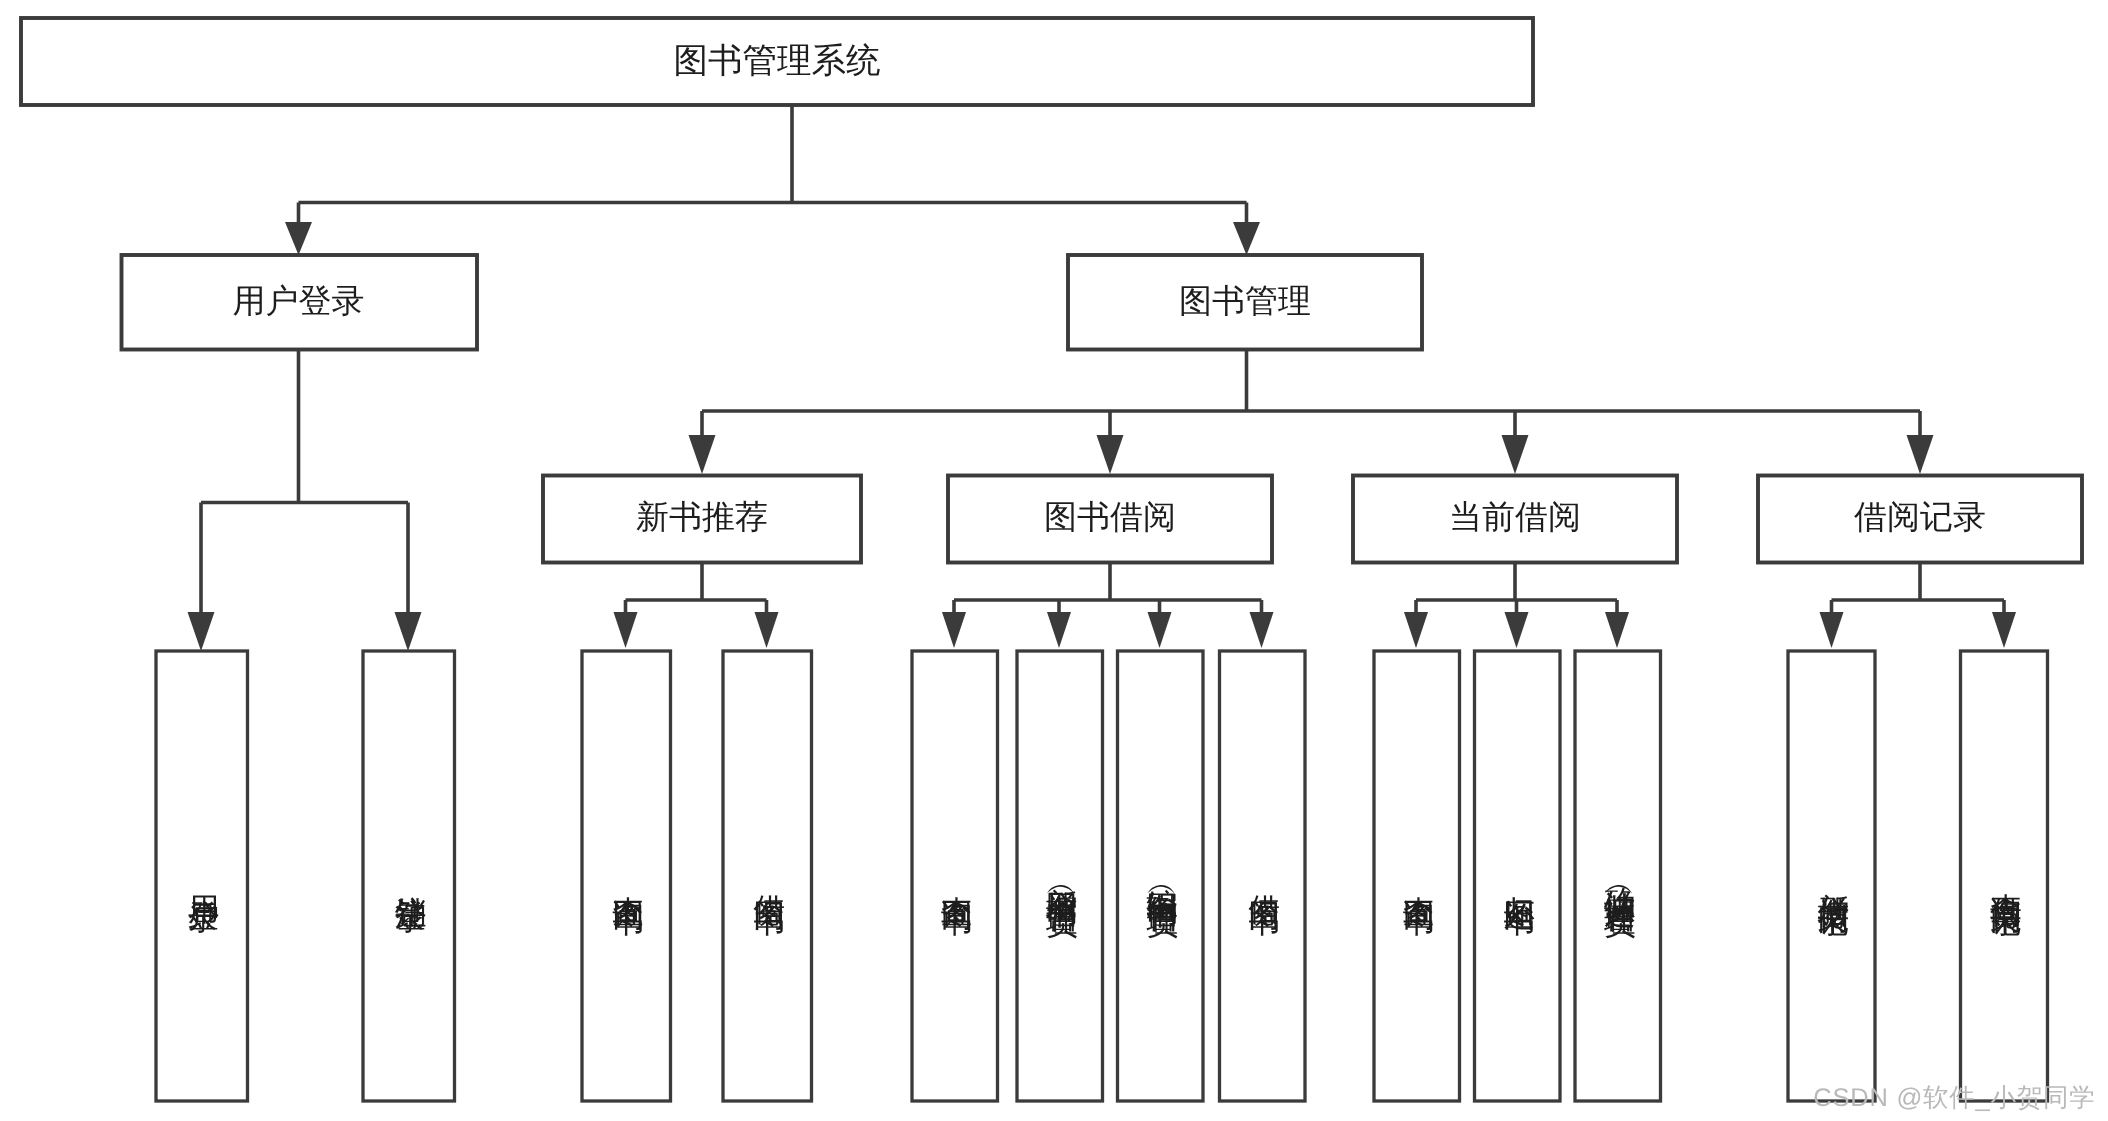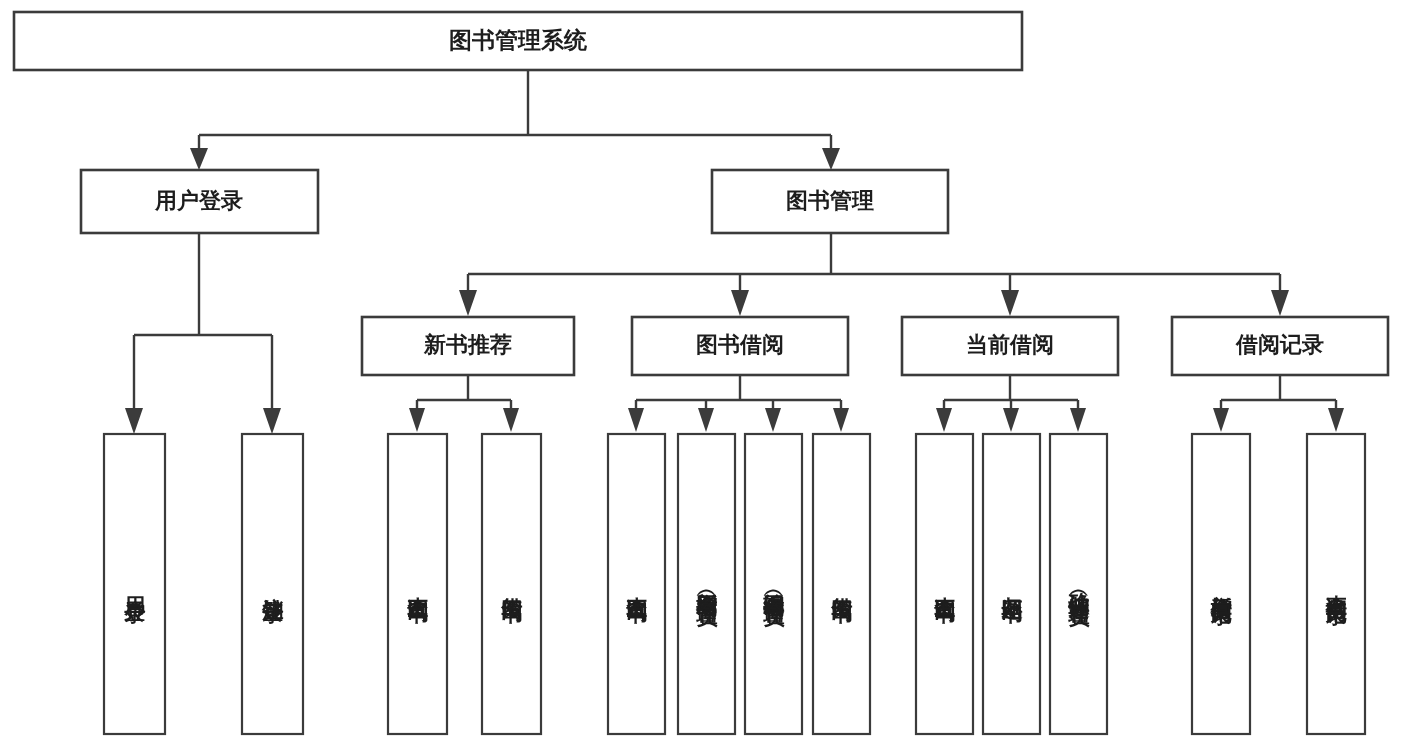--- a/index.html
+++ b/index.html
@@ -13,21 +13,20 @@
     font-family: "Liberation Sans", "DejaVu Sans", sans-serif;
     overflow: hidden;
     position: relative;
   }
   #diagram-root {
     position: absolute;
     left: 0;
     top: 0;
     width: 1405px;
     height: 747px;
-    font-weight: bold;
   }
   .node-box {
     fill: #ffffff;
     stroke: #3b3b3b;
     stroke-width: 2.6;
   }
   .node-box-thin {
     fill: #ffffff;
     stroke: #3b3b3b;
     stroke-width: 2.2;
@@ -255,14 +254,15 @@
     <span class="vlabel-text">确认归还（管理员）</span>
   </div>
 
   <div class="vlabel-wrap" style="left:1192px; top:434px; width:58px; height:300px;">
     <span class="vlabel-text">新增借阅记录</span>
   </div>
   <div class="vlabel-wrap" style="left:1307px; top:434px; width:58px; height:300px;">
     <span class="vlabel-text">查询借阅记录</span>
   </div>
 
+  <div id="watermark">CSDN @软件_小贺同学</div>
 
 </div>
 
 </body></html>

